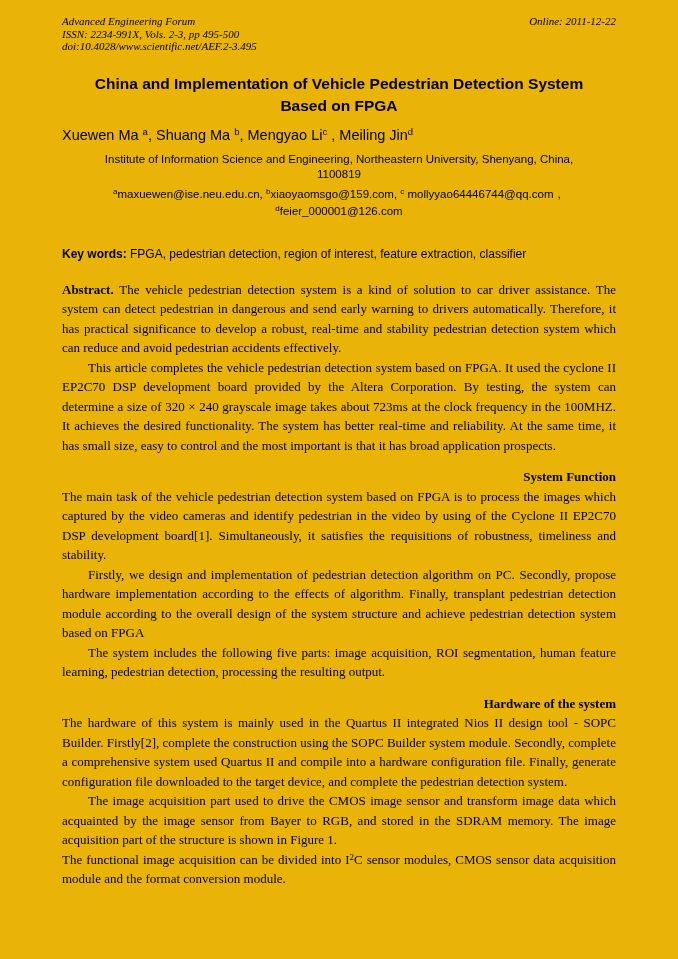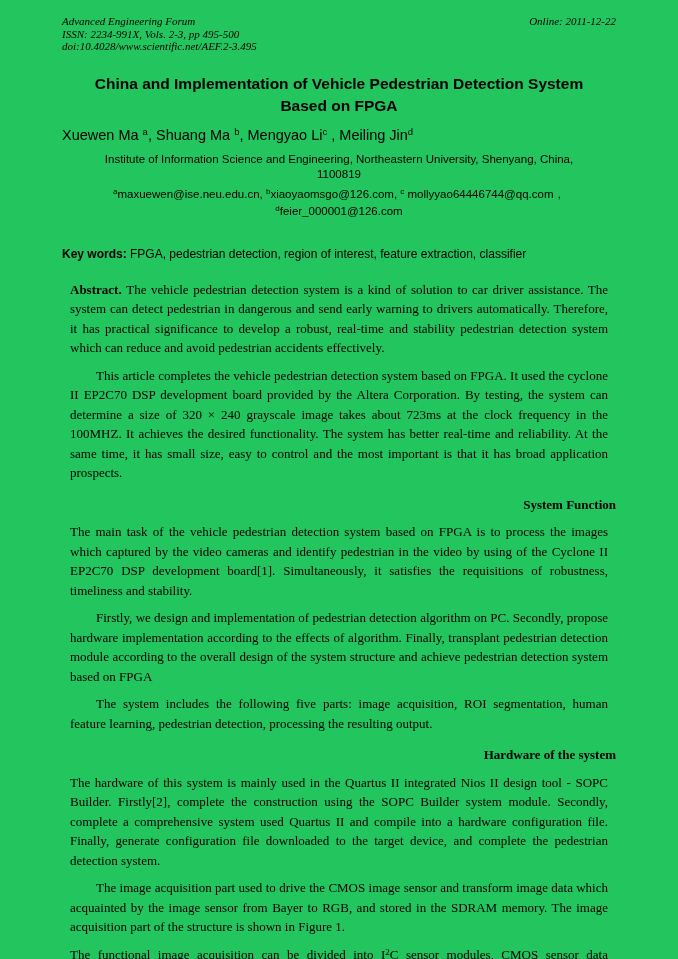--- a/index.html
+++ b/index.html
@@ -6,21 +6,21 @@
     margin: 0;
     padding: 0;
     background: #ffffff;
   }
   .page {
     position: relative;
     width: 678px;
     height: 959px;
     box-sizing: border-box;
     padding: 15px 62px 0 62px;
-    background: #22c55e;
+    background: #eab308;
     color: #000000;
     overflow: hidden;
   }
   
   .jheader {
     position: relative;
     font-family: "Liberation Serif", serif;
     font-style: italic;
     font-size: 11px;
     line-height: 12.5px;
@@ -79,21 +79,21 @@
   }
   .keywords .kw-label { font-weight: bold; }
   
   .bodytext {
     margin-top: 18px;
     font-family: "Liberation Serif", serif;
     font-size: 13px;
     line-height: 19.5px;
     text-align: justify;
   }
-  .bodytext p { margin: 8px; }
+  .bodytext p { margin: 0; }
   .bodytext p.indent { text-indent: 26px; }
   .bodytext .abstract-label { font-weight: bold; }
   .bodytext h3 {
     margin: 12px 0 0 0;
     font-size: 13px;
     line-height: 19.5px;
     font-weight: bold;
     text-align: right;
   }
   .bodytext sup {
@@ -122,21 +122,21 @@
   <div class="authors">
     <span>Xuewen Ma </span><sup>a</sup><span>, </span><span>Shuang Ma </span><sup>b</sup><span>, </span><span>Mengyao Li</span><sup>c</sup><span> , </span><span>Meiling Jin</span><sup>d</sup>
   </div>
 
   <div class="affil">
     <div>Institute of Information Science and Engineering, Northeastern University, Shenyang, China,</div>
     <div>1100819</div>
   </div>
 
   <div class="emails">
-    <div><sup>a</sup><span>maxuewen@ise.neu.edu.cn, </span><sup>b</sup><span>xiaoyaomsgo@126.com, </span><sup>c</sup><span> mollyyao64446744@qq.com，</span></div>
+    <div><sup>a</sup><span>maxuewen@ise.neu.edu.cn, </span><sup>b</sup><span>xiaoyaomsgo@159.com, </span><sup>c</sup><span> mollyyao64446744@qq.com，</span></div>
     <div><sup>d</sup><span>feier_000001@126.com</span></div>
   </div>
 
   <div class="keywords">
     <span class="kw-label">Key words: </span><span>FPGA, pedestrian detection, region of interest, feature extraction, classifier</span>
   </div>
 
   <div class="bodytext">
 
     <p><span class="abstract-label">Abstract. </span><span>The vehicle pedestrian detection system is a kind of solution to car driver assistance. The system can detect pedestrian in dangerous and send early warning to drivers automatically. Therefore, it has practical significance to develop a robust, real-time and stability pedestrian detection system which can reduce and avoid pedestrian accidents effectively.</span></p>

